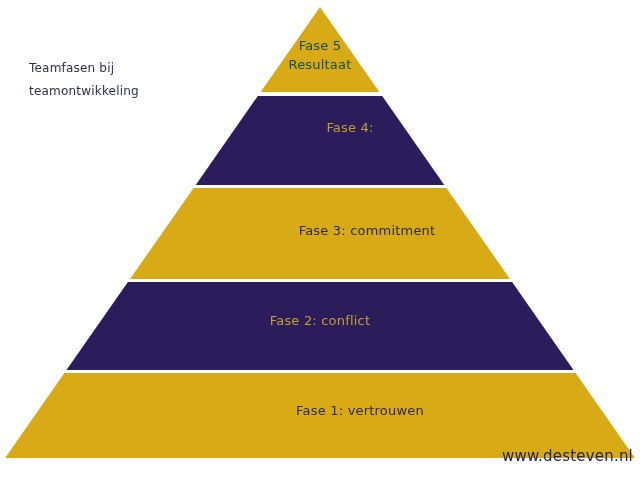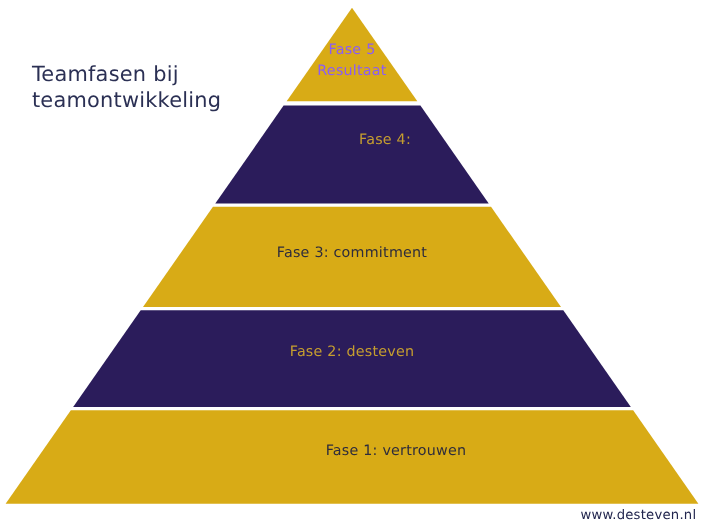--- a/index.html
+++ b/index.html
@@ -21,79 +21,79 @@
     top: 0;
     width: 640px;
     height: 477px;
     display: block;
   }
   .diagram-title {
     position: absolute;
     left: 29px;
     top: 57px;
     width: 190px;
-    font-size: 19px;
+    font-size: 12px;
     line-height: 23px;
     font-weight: 400;
     letter-spacing: 0.2px;
   }
   .layer-label {
     position: absolute;
     left: 320px;
     transform: translateX(-50%);
     text-align: center;
     font-size: 13px;
     font-weight: 400;
     letter-spacing: 0.2px;
     white-space: nowrap;
   }
   .layer-label span { display: block; }
   .label-f5 { top: 36px; line-height: 19px; }
   .label-f4 { top: 119px; line-height: 17px; margin-left: 30px; }
-  .label-f3 { top: 223px; line-height: 16px; }
+  .label-f3 { top: 223px; line-height: 16px; margin-left: 47px; }
   .label-f2 { top: 313px; line-height: 16px; }
   .label-f1 { top: 403px; line-height: 16px; }
   .site-url {
     position: absolute;
     right: 7px;
-    bottom: 2px;
-    font-size: 12px;
+    bottom: 12px;
+    font-size: 15px;
     letter-spacing: 0.2px;
   }
 </style>
 </head>
 <body>
 
 <div class="canvas">
 
   <svg class="pyramid-svg" viewBox="0 0 640 477" xmlns="http://www.w3.org/2000/svg">
     <polygon points="320,7 379.4,92 260.6,92" fill="#D8AB16"></polygon>
     <polygon points="257.8,96 382.2,96 444.3,185 195.7,185" fill="#2B1C5B"></polygon>
     <polygon points="193.6,188 446.4,188 510,279 130,279" fill="#D8AB16"></polygon>
     <polygon points="127.9,282 512.1,282 573.5,370 66.5,370" fill="#2B1C5B"></polygon>
     <polygon points="64.4,373 575.6,373 634.9,458 5.1,458" fill="#D8AB16"></polygon>
   </svg>
 
   <div class="diagram-title" style="color: rgb(43, 48, 84);">Teamfasen bij teamontwikkeling</div>
 
-  <div class="layer-label label-f5" style="color: #8b5cf6;">
+  <div class="layer-label label-f5" style="color: #14532d;">
     <span>Fase 5</span>
     <span>Resultaat</span>
   </div>
 
   <div class="layer-label label-f4" style="color: rgb(198, 158, 47);">
     <span>Fase 4:</span>
   </div>
 
   <div class="layer-label label-f3" style="color: rgb(46, 44, 60);">
     <span>Fase 3: commitment</span>
   </div>
 
   <div class="layer-label label-f2" style="color: rgb(198, 158, 47);">
-    <span>Fase 2: desteven</span>
+    <span>Fase 2: conflict</span>
   </div>
 
   <div class="layer-label label-f1" style="color: rgb(46, 44, 60); margin-left: 40px;">
     <span>Fase 1: vertrouwen</span>
   </div>
 
   <div class="site-url" style="color: rgb(34, 38, 78);">www.desteven.nl</div>
 
 </div>
 

